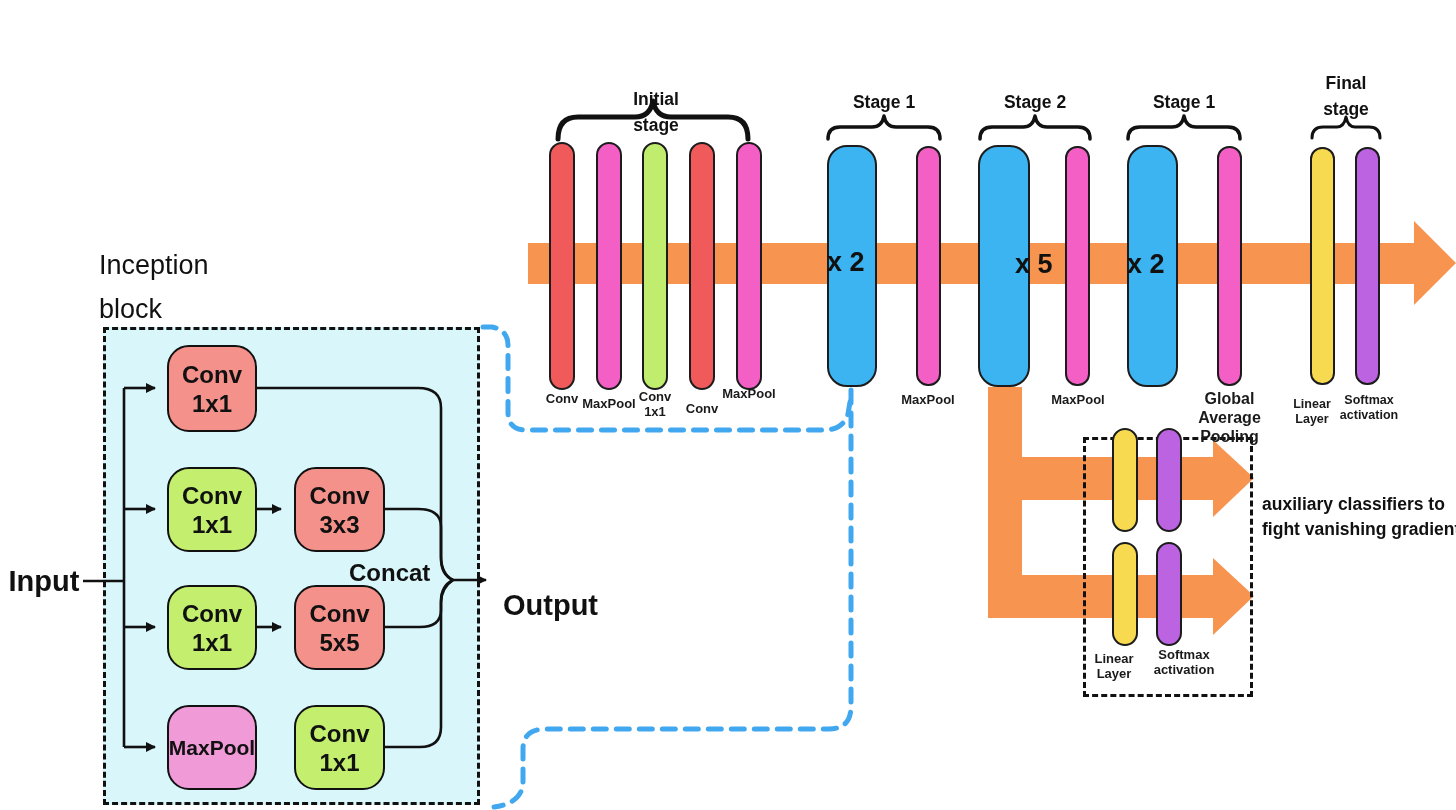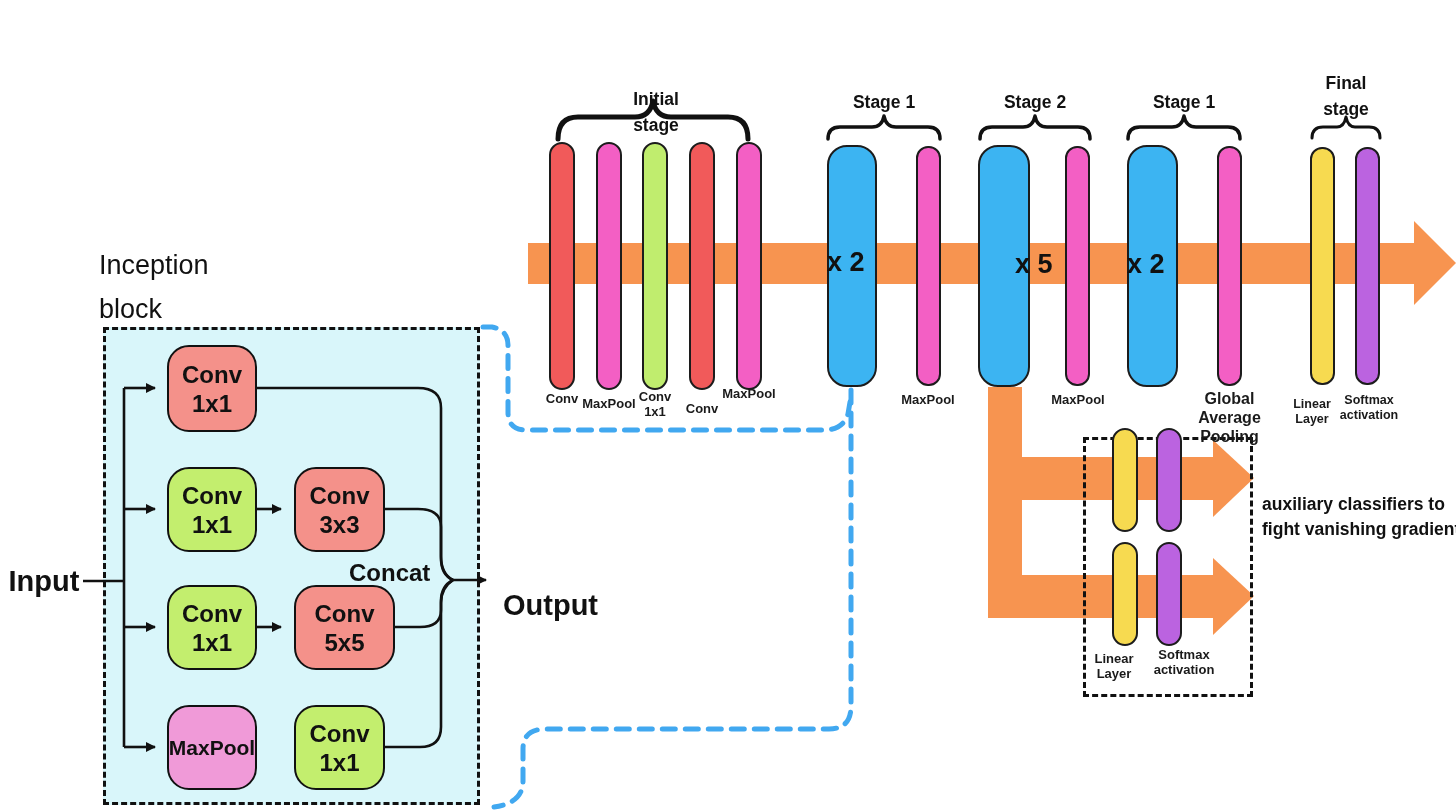--- a/index.html
+++ b/index.html
@@ -140,21 +140,21 @@
   <div class="lbl" style="left:1088px;top:651px;width:52px;">Linear Layer</div>
   <div class="lbl" style="left:1149px;top:647px;width:70px;">Softmax activation</div>
   <div class="aux-note">auxiliary classifiers to fight vanishing gradient</div>
 
   <div class="abs" style="left:99px;top:243px;width:150px;z-index:4;font-weight:400;font-size:27px;line-height:44px;color:#111;">Inception block</div>
 
   <div class="node node-salmon" style="left:167px;top:345px;width:90px;height:87px;">Conv 1x1</div>
   <div class="node node-green" style="left:167px;top:467px;width:90px;height:85px;">Conv 1x1</div>
   <div class="node node-salmon" style="left:294px;top:467px;width:91px;height:85px;">Conv 3x3</div>
   <div class="node node-green" style="left:167px;top:585px;width:90px;height:85px;">Conv 1x1</div>
-  <div class="node node-salmon" style="left:294px;top:585px;width:101px;height:85px;">Conv 5x5</div>
+  <div class="node node-salmon" style="left:294px;top:585px;width:91px;height:85px;">Conv 5x5</div>
   <div class="node node-pinkblk fs21" style="left:167px;top:705px;width:90px;height:85px;">MaxPool</div>
   <div class="node node-green" style="left:294px;top:705px;width:91px;height:85px;">Conv 1x1</div>
 
   <div class="big-lbl" style="left:6px;top:565px;width:76px;text-align:center;">Input</div>
   <div class="big-lbl" style="left:349px;top:559px;font-size:24px;">Concat</div>
   <div class="big-lbl" style="left:503px;top:589px;">Output</div>
 
 </div>
 
 </body></html>

